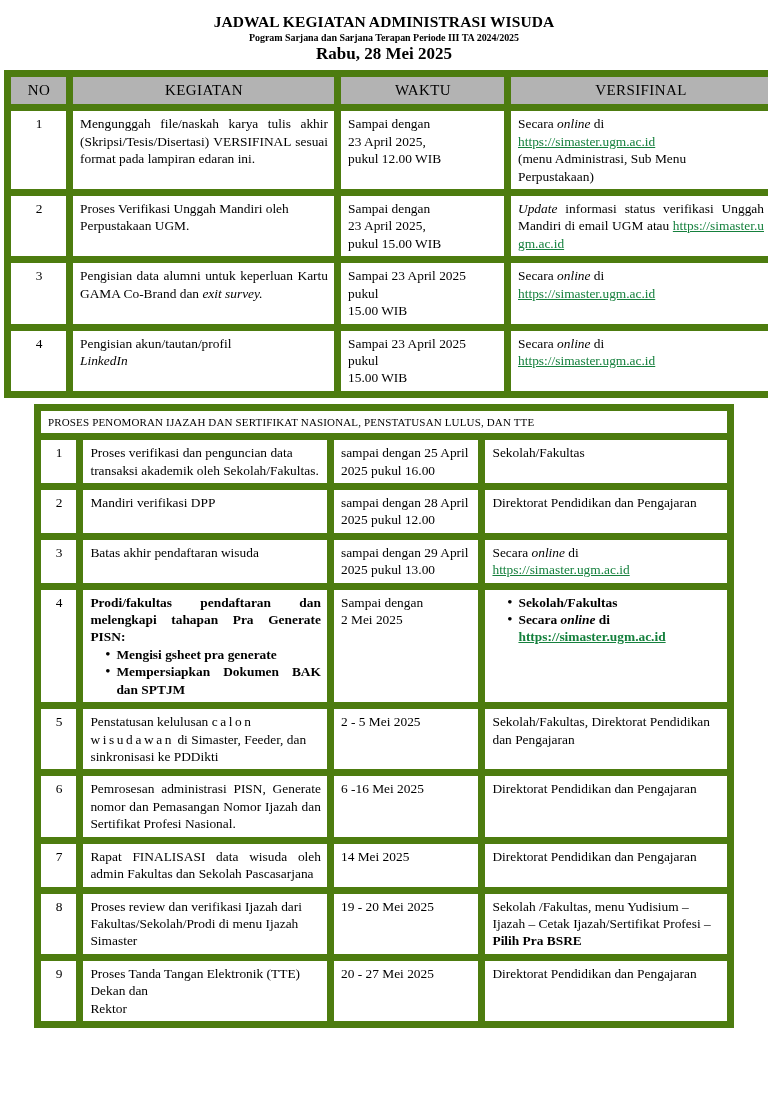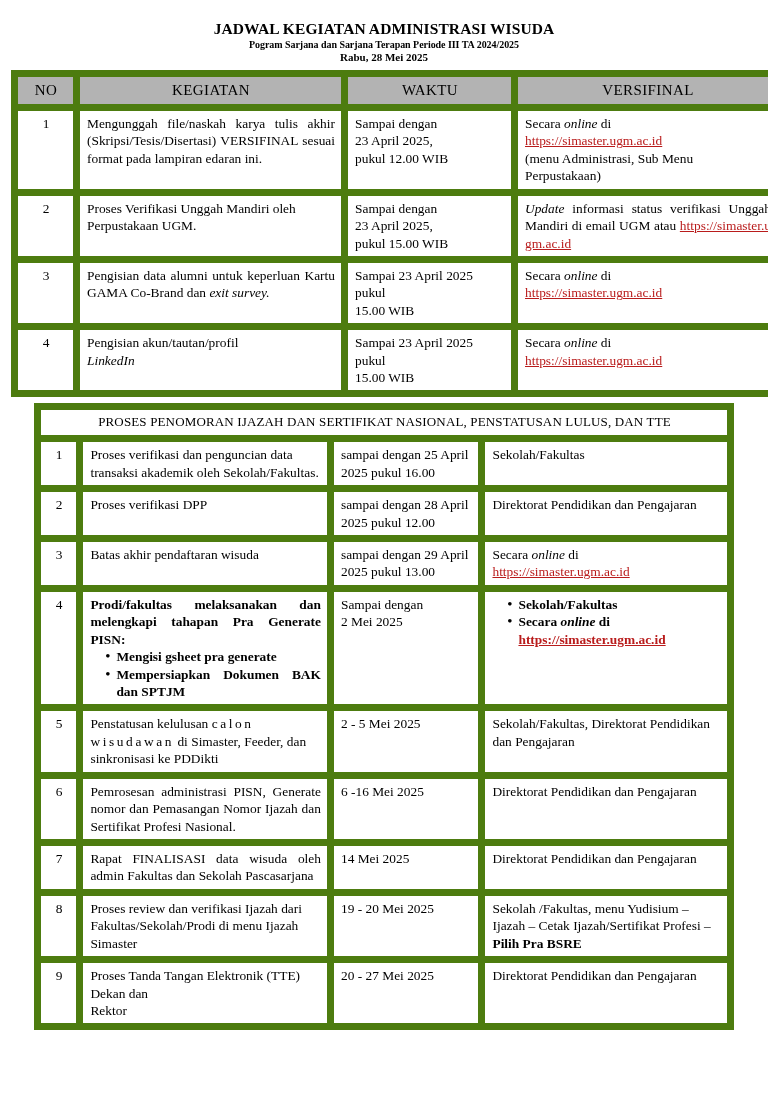--- a/index.html
+++ b/index.html
@@ -12,34 +12,34 @@
     height: 1110px;
     font-family: "Liberation Serif", "DejaVu Serif", serif;
     color: #000000;
     overflow: hidden;
   }
   .page {
     position: relative;
     width: 768px;
     height: 1110px;
     box-sizing: border-box;
-    padding: 11px;
+    padding: 4px;
   }
   
   .title-block {
     text-align: center;
     padding-top: 9px;
   }
   .title-line {
     font-weight: bold;
     line-height: 1.22;
   }
   .title-1 { font-size: 15.5px; letter-spacing: 0.1px; }
   .title-2 { font-size: 10px; letter-spacing: -0.05px; }
-  .title-3 { font-size: 11px; }
+  .title-3 { font-size: 17px; }
 
   
   .tbl {
     border-collapse: collapse;
     table-layout: fixed;
     margin: 0 auto;
     width: 700px;
     font-size: 13.4px;
   }
   .tbl td, .tbl th {
@@ -64,27 +64,26 @@
     font-size: 15px;
     letter-spacing: 0.4px;
     padding: 5px 4px 6px 4px;
     border: 1px solid #808080;
   }
 
   .just { text-align: justify; text-justify: inter-word; }
   .ital { font-style: italic; }
   .bold { font-weight: bold; }
   a.lnk, .lnk {
-    color: #b91c1c;
+    color: #15803d;
     word-break: break-all;
   }
   .section-head {
-    text-align: center;
     font-weight: bold;
-    font-size: 13px;
+    font-size: 11px;
     letter-spacing: 0.15px;
     padding: 9px 28px 9px 28px;
     line-height: 1.30;
   }
   ul.blist {
     margin: 0;
     padding: 0 0 0 15px;
     list-style: none;
   }
   ul.blist li {
@@ -181,36 +180,36 @@
 
       <tr>
         <td class="c-no">1</td>
         <td class="c-keg">Proses verifikasi  dan penguncian data transaksi akademik oleh Sekolah/Fakultas.</td>
         <td class="c-wak">sampai dengan 25 April 2025 pukul 16.00</td>
         <td class="c-ket">Sekolah/Fakultas</td>
       </tr>
 
       <tr>
         <td class="c-no">2</td>
-        <td class="c-keg">Proses verifikasi DPP</td>
+        <td class="c-keg">Mandiri verifikasi DPP</td>
         <td class="c-wak">sampai dengan 28 April 2025 pukul 12.00</td>
         <td class="c-ket just">Direktorat Pendidikan dan Pengajaran</td>
       </tr>
 
       <tr>
         <td class="c-no">3</td>
         <td class="c-keg">Batas akhir pendaftaran wisuda</td>
         <td class="c-wak">sampai dengan 29 April 2025 pukul 13.00</td>
         <td class="c-ket"><span>Secara </span><span class="ital">online</span><span> di</span><br><a class="lnk" href="#">https://simaster.ugm.ac.id</a></td>
       </tr>
 
       <tr>
         <td class="c-no bold">4</td>
         <td class="c-keg">
-          <div class="bold just">Prodi/fakultas melaksanakan dan melengkapi tahapan Pra Generate PISN:</div>
+          <div class="bold just">Prodi/fakultas pendaftaran dan melengkapi tahapan Pra Generate PISN:</div>
           <ul class="blist bold">
             <li class="just">Mengisi gsheet pra generate</li>
             <li class="just">Mempersiapkan Dokumen BAK dan SPTJM</li>
           </ul>
         </td>
         <td class="c-wak"><span style="white-space:pre-line">Sampai dengan
 2 Mei 2025</span></td>
         <td class="c-ket cell-mid">
           <ul class="blist bold">
             <li>Sekolah/Fakultas</li>

